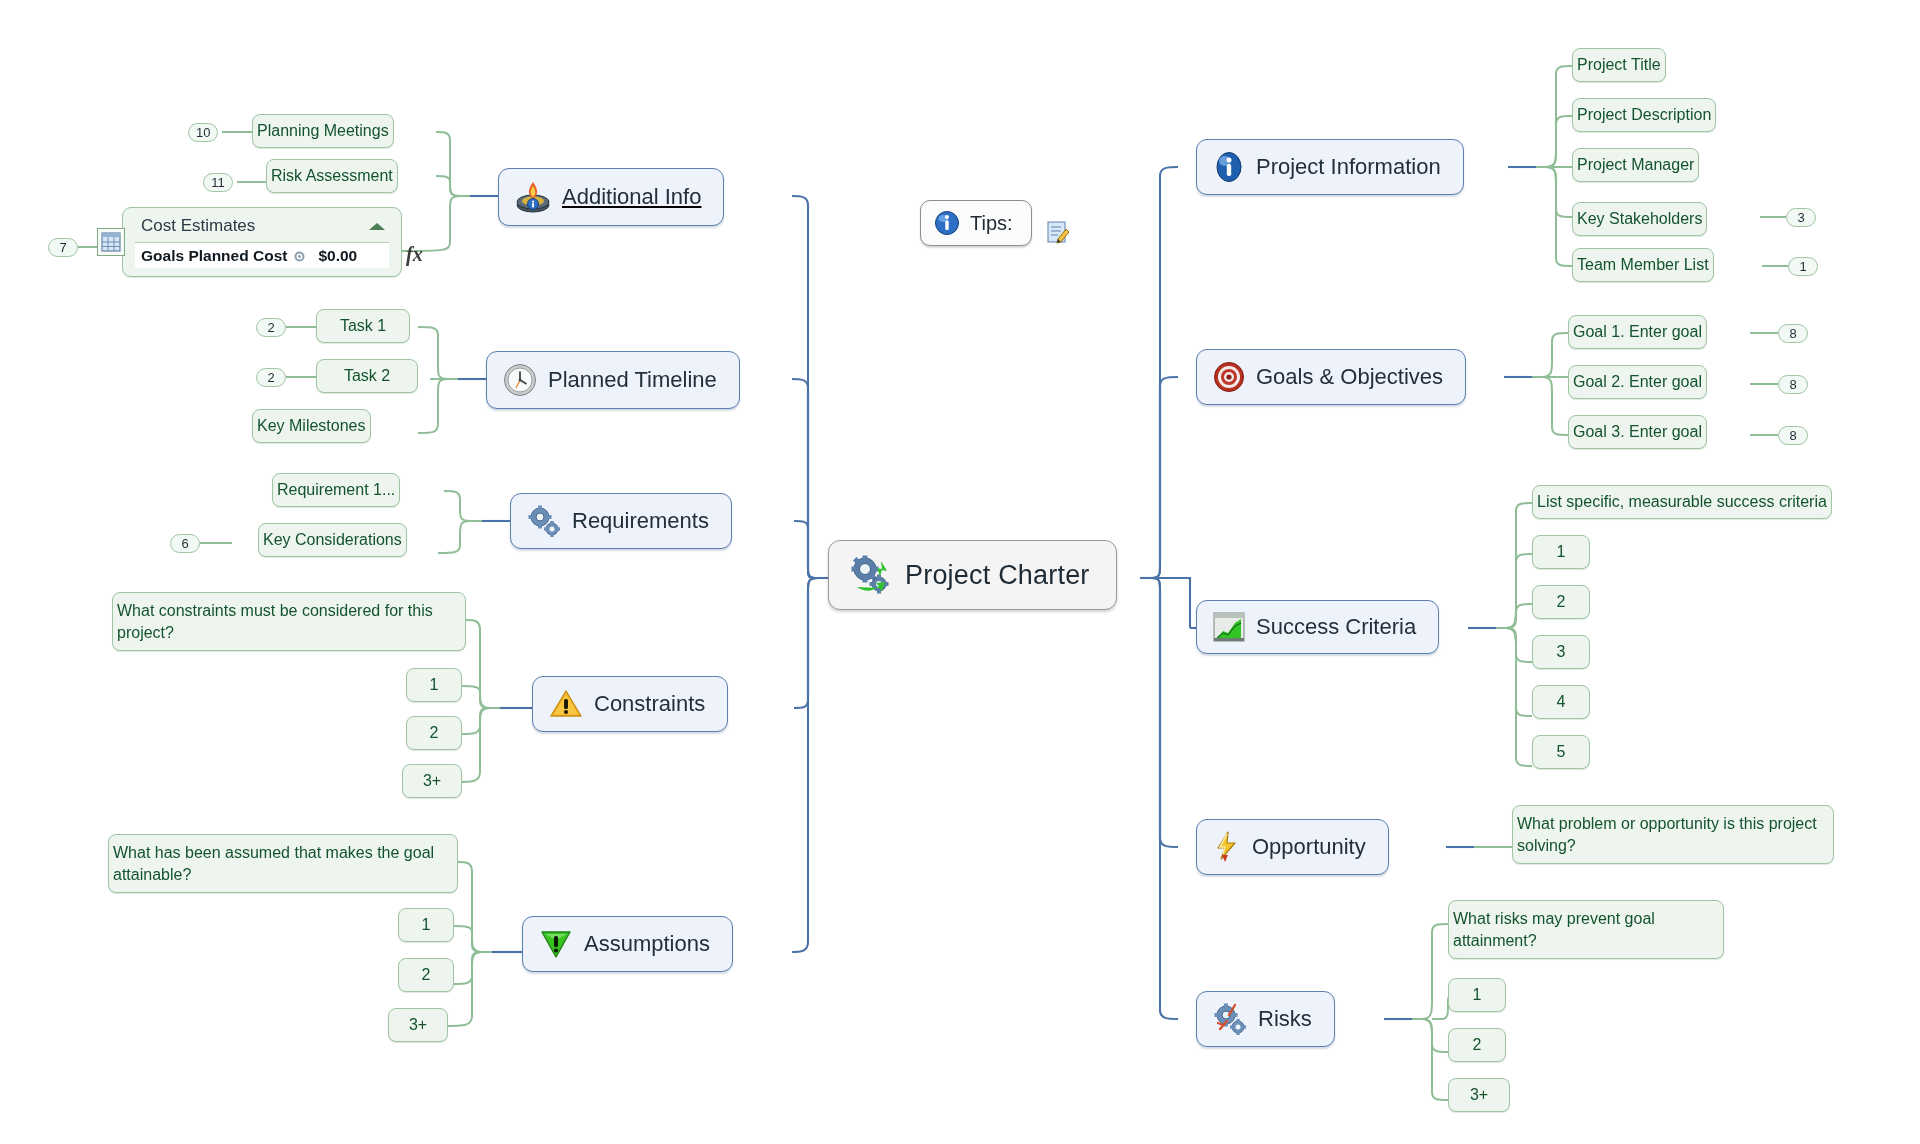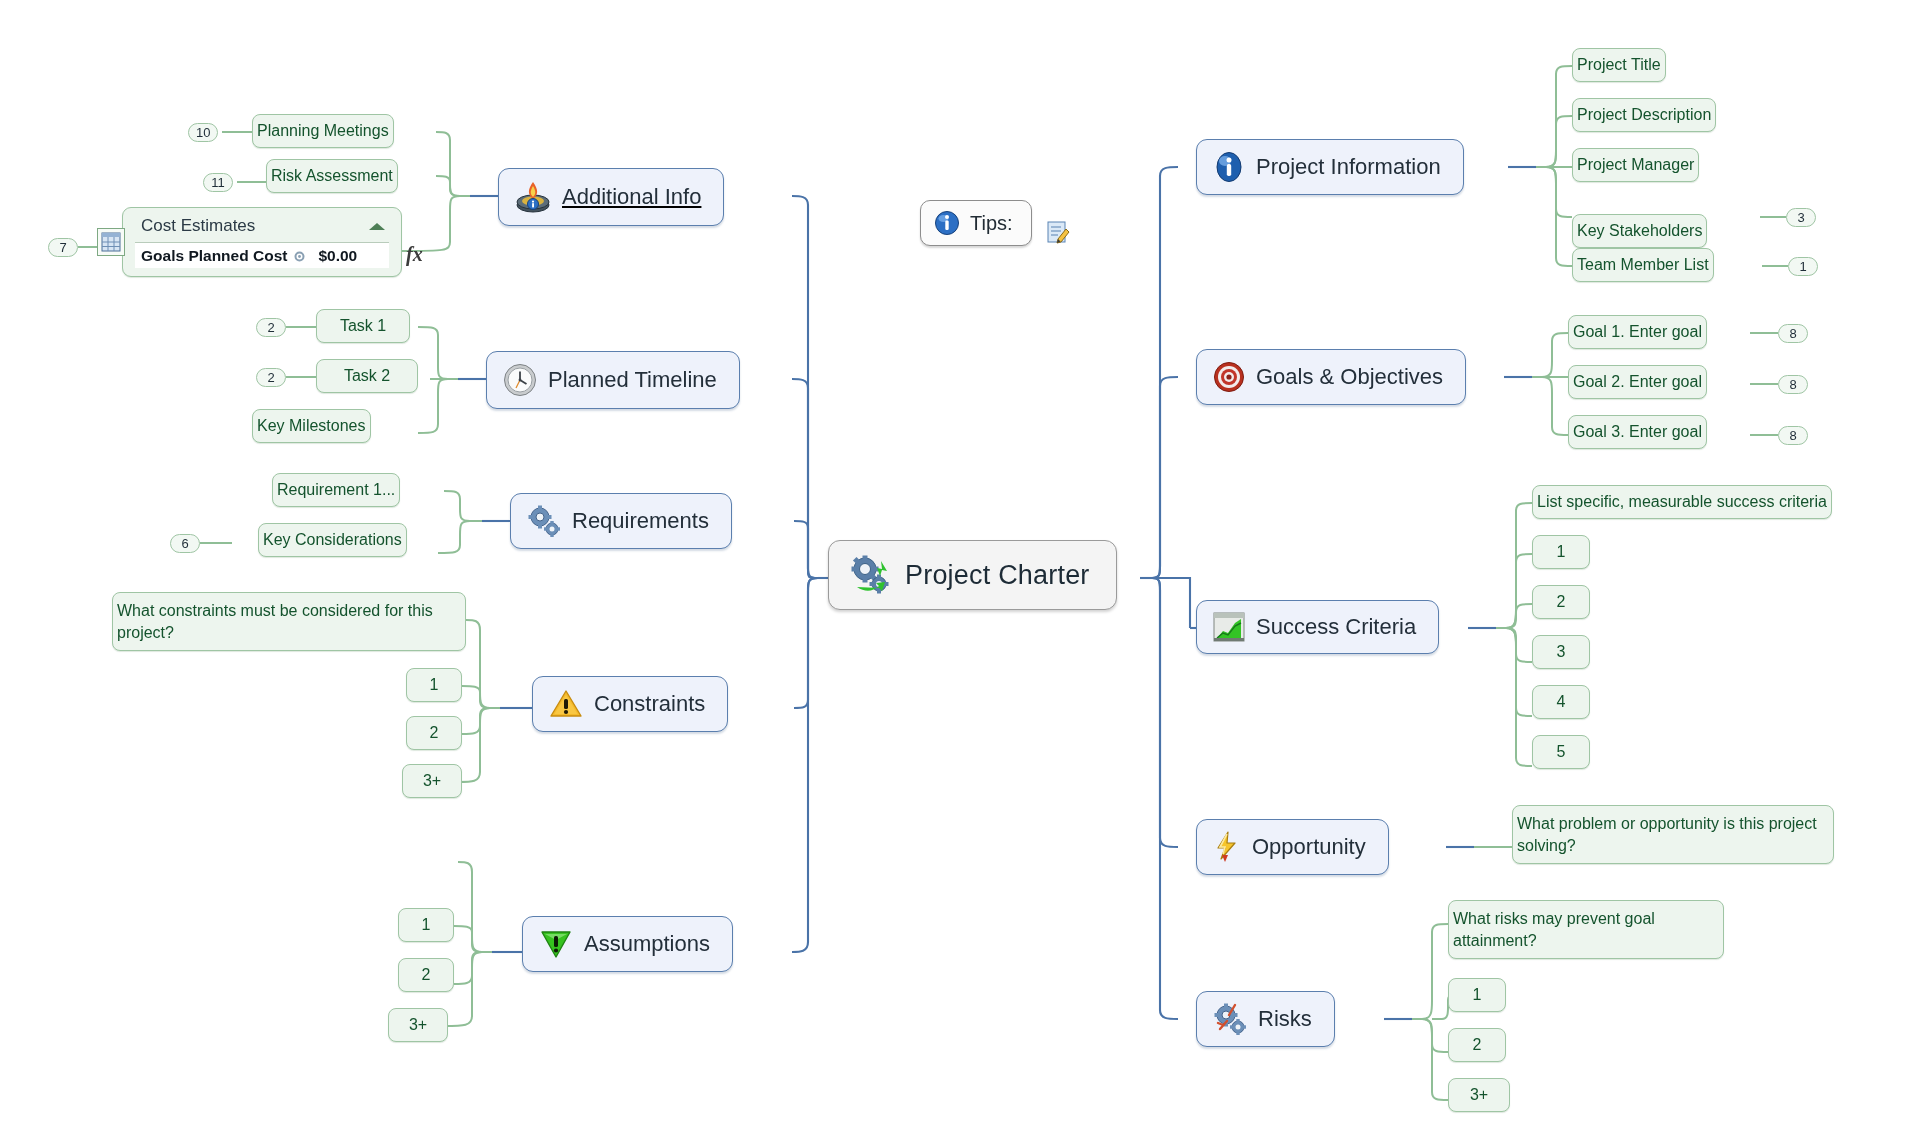--- a/index.html
+++ b/index.html
@@ -439,20 +439,23 @@
   <div class="node main-node" style="left:522px; top:916px;">
     <svg class="icon" width="34" height="32" viewBox="0 0 34 32">
       <path d="M 3 4 L 31 4 L 17 29 Z" fill="#36c21f" stroke="#1f8312" stroke-width="1.4" stroke-linejoin="round"></path>
       <path d="M 6 6 L 28 6 L 17 12 Z" fill="#9ae888" opacity=".65"></path>
       <rect x="15" y="8" width="4" height="11" rx="1.6" fill="#0c1a05"></rect>
       <circle cx="17" cy="22.5" r="2.1" fill="#0c1a05"></circle>
     </svg>
     <span class="main-label">Assumptions</span>
   </div>
 
+  <div class="sub-node wrap" style="position:absolute; left:108px; top:834px; width:350px;">
+    <span>What has been assumed that makes the goal attainable?</span>
+  </div>
 
   <div class="node sub-node num" style="left:398px; top:908px; width:56px;">
     <span>1</span>
   </div>
   <div class="node sub-node num" style="left:398px; top:958px; width:56px;">
     <span>2</span>
   </div>
   <div class="node sub-node num" style="left:388px; top:1008px; width:60px;">
     <span>3+</span>
   </div>
@@ -469,21 +472,21 @@
 
   <div class="node sub-node" style="left:1572px; top:48px;">
     <span>Project Title</span>
   </div>
   <div class="node sub-node" style="left:1572px; top:98px;">
     <span>Project Description</span>
   </div>
   <div class="node sub-node" style="left:1572px; top:148px;">
     <span>Project Manager</span>
   </div>
-  <div class="node sub-node" style="left:1572px; top:214px;">
+  <div class="node sub-node" style="left:1572px; top:202px;">
     <span>Key Stakeholders</span>
   </div>
   <div class="badge" style="left:1786px; top:208px;">3</div>
 
   <div class="node sub-node" style="left:1572px; top:248px;">
     <span>Team Member List</span>
   </div>
   <div class="badge" style="left:1788px; top:257px;">1</div>
 
   <div class="node main-node" style="left:1196px; top:349px;">

